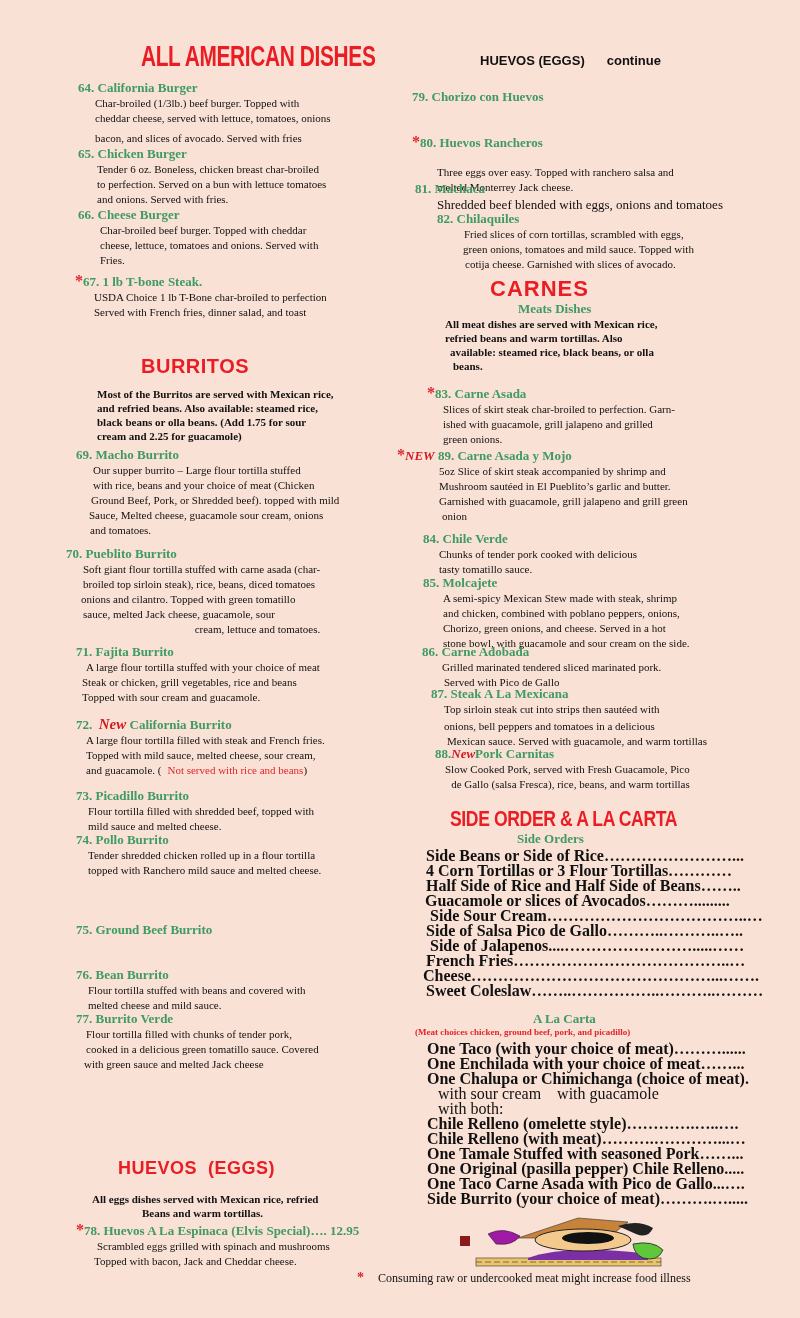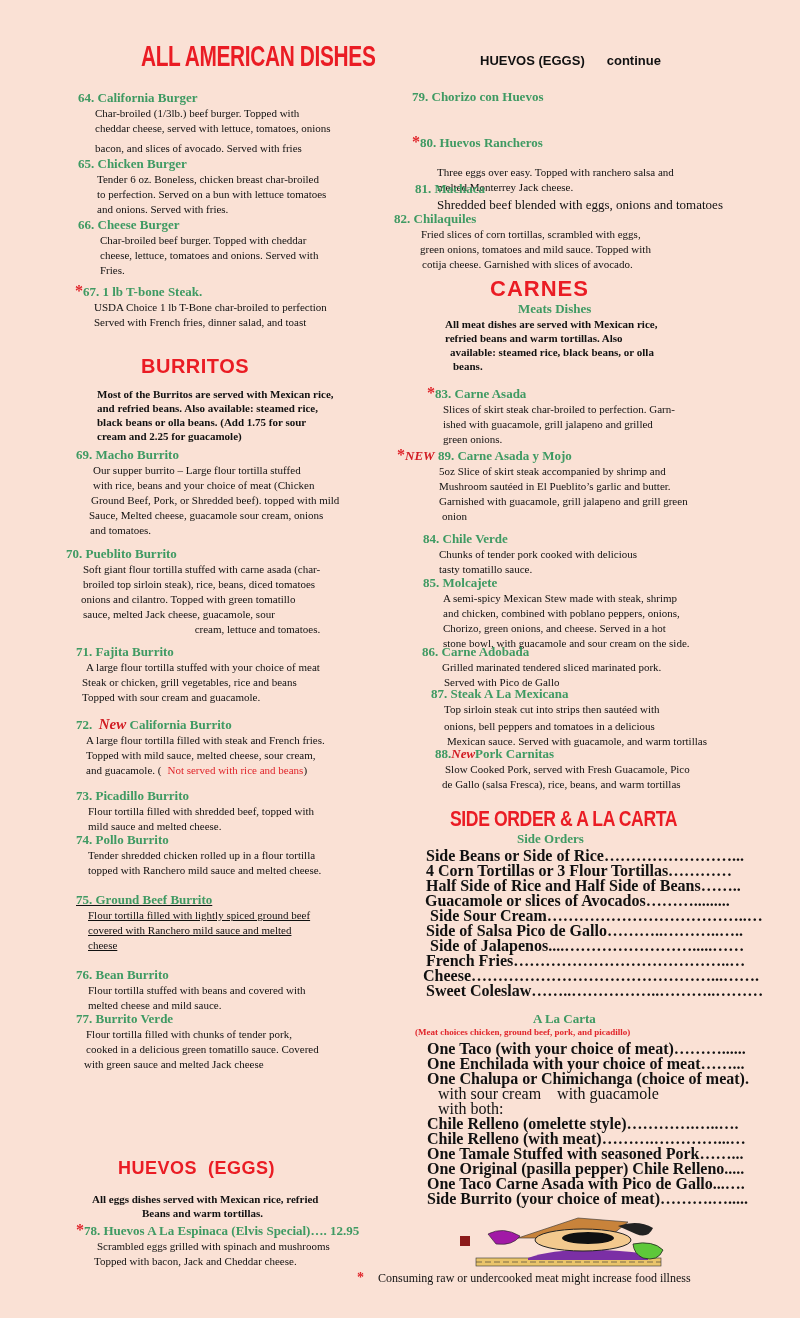--- a/index.html
+++ b/index.html
@@ -26,21 +26,21 @@
   .list { font-weight:bold; font-size:16px; line-height:15px; }
   .list div { white-space:nowrap; }
   .sub { font-weight:bold; color:#3f9a63; font-size:13px; white-space:nowrap; }
   .redtext { color:#e0252b;margin-left:6px; }
 </style>
 </head>
 <body>
 
 <div class="abs h-cond" style="left:141px;top:40px;font-size:29px;">ALL AMERICAN DISHES</div>
 
-<div class="abs" style="left:78px;top:90px;width:320px;">
+<div class="abs" style="left:78px;top:80px;width:320px;">
   <div>
     <div class="title">64.  California Burger</div>
     <div class="desc" style="padding-left:17px;">
       <div>Char-broiled  (1/3lb.)  beef  burger.  Topped  with</div>
       <div>cheddar cheese, served with lettuce, tomatoes, onions</div>
       <div style="margin-top:5px;">bacon, and slices of avocado. Served with fries</div>
     </div>
   </div>
   <div>
     <div class="title">65.  Chicken Burger</div>
@@ -125,27 +125,22 @@
 </div>
 
 <div class="abs" style="left:76px;top:832px;">
   <div class="title">74.  Pollo Burrito</div>
   <div class="desc" style="padding-left:12px;">
     <div>Tender shredded  chicken  rolled  up in a flour tortilla</div>
     <div>topped  with Ranchero mild sauce and melted cheese.</div>
   </div>
 </div>
 
-<div class="abs" style="left:76px;top:892px;text-decoration:underline;">
+<div class="abs" style="left:76px;top:922px;">
   <div class="title">75.  Ground Beef Burrito</div>
-  <div class="desc" style="padding-left:12px;">
-    <div>Flour tortilla  filled  with  lightly  spiced  ground beef</div>
-    <div>covered   with   Ranchero  mild    sauce   and  melted</div>
-    <div>cheese</div>
-  </div>
 </div>
 
 <div class="abs" style="left:76px;top:967px;">
   <div class="title">76.  Bean Burrito</div>
   <div class="desc" style="padding-left:12px;">
     <div>Flour  tortilla  stuffed  with  beans  and  covered  with</div>
     <div>melted cheese and mild sauce.</div>
   </div>
 </div>
 
@@ -187,21 +182,21 @@
     <div>Three eggs over easy. Topped with ranchero salsa and</div>
     <div>melted Monterrey Jack cheese.</div>
   </div>
 </div>
 
 <div class="abs" style="left:415px;top:181px;">
   <div class="title">81. Machaca</div>
   <div style="padding-left:22px;font-size:13px;white-space:nowrap;">Shredded beef blended with eggs, onions and tomatoes</div>
 </div>
 
-<div class="abs" style="left:394px;top:211px;">
+<div class="abs" style="left:437px;top:211px;">
   <div class="title">82. Chilaquiles</div>
   <div class="desc" style="padding-left:27px;">
     <div>Fried  slices  of   corn  tortillas,  scrambled  with  eggs,</div>
     <div style="margin-left:-1px;">green  onions,  tomatoes  and mild sauce. Topped with</div>
     <div style="margin-left:1px;">cotija cheese.  Garnished with slices of avocado.</div>
   </div>
 </div>
 
 <div class="abs h-wide" style="left:490px;top:276px;font-size:22px;letter-spacing:1px;">CARNES</div>
 <div class="abs sub" style="left:518px;top:301px;">Meats Dishes</div>
@@ -262,21 +257,21 @@
   <div class="title">87. Steak A La Mexicana</div>
   <div class="desc" style="padding-left:13px;">
     <div>Top  sirloin  steak   cut  into  strips  then  sautéed  with</div>
     <div style="margin-top:2px;">onions,   bell   peppers    and    tomatoes    in  a delicious</div>
     <div style="padding-left:3px;">Mexican sauce. Served with guacamole, and warm tortillas</div>
   </div>
 </div>
 
 <div class="abs" style="left:435px;top:746px;">
   <div class="title"><span>88.</span><span class="new">New</span><span>Pork Carnitas</span></div>
-  <div class="desc" style="padding-left:10px;">
+  <div class="desc" style="padding-left:10px;text-align:right;">
     <div>Slow Cooked Pork, served with Fresh Guacamole, Pico</div>
     <div style="margin-left:-3px;">de Gallo (salsa Fresca), rice, beans, and warm tortillas</div>
   </div>
 </div>
 
 <div class="abs h-cond" style="left:450px;top:806px;font-size:22px;transform:scaleX(0.8);">SIDE ORDER &amp; A LA CARTA</div>
 <div class="abs sub" style="left:517px;top:831px;">Side Orders</div>
 
 <div class="abs list" style="left:426px;top:848px;">
   <div>Side Beans or Side of Rice……………………...</div>

